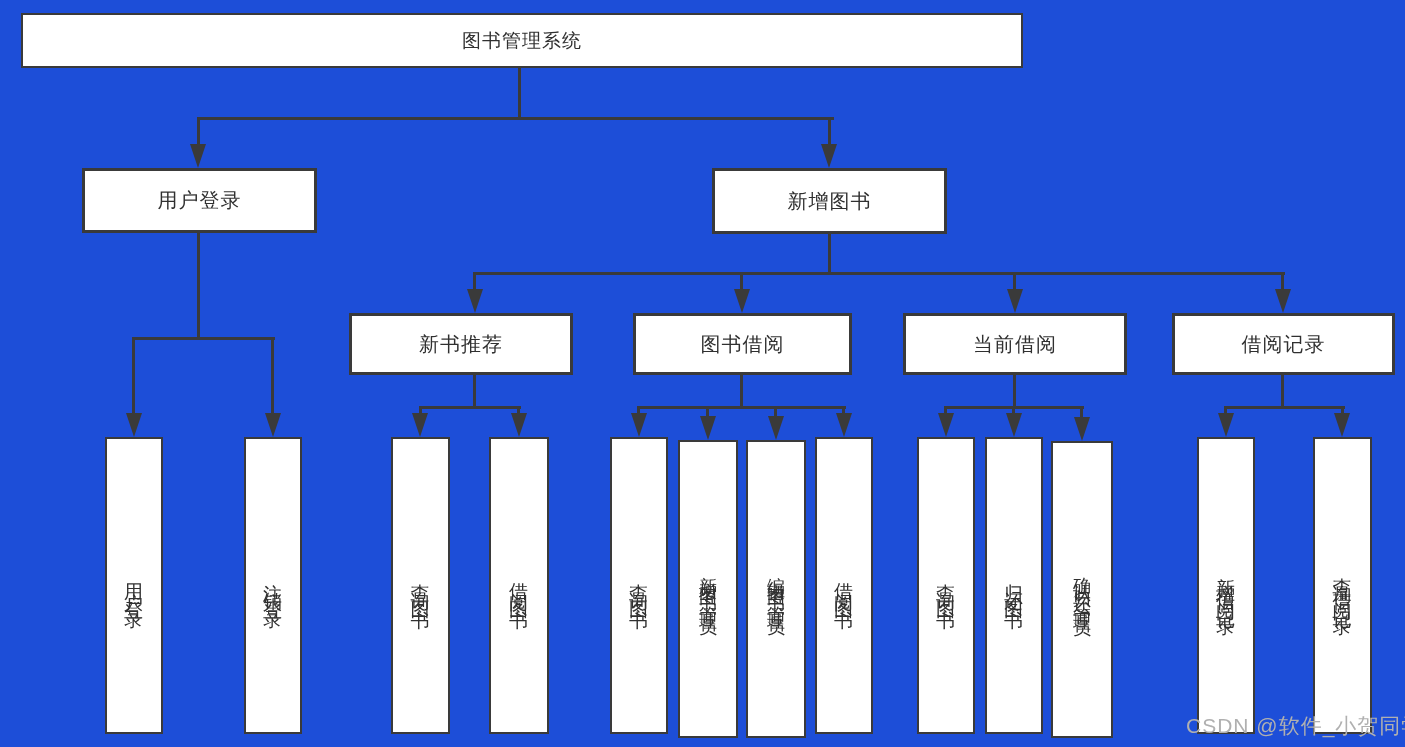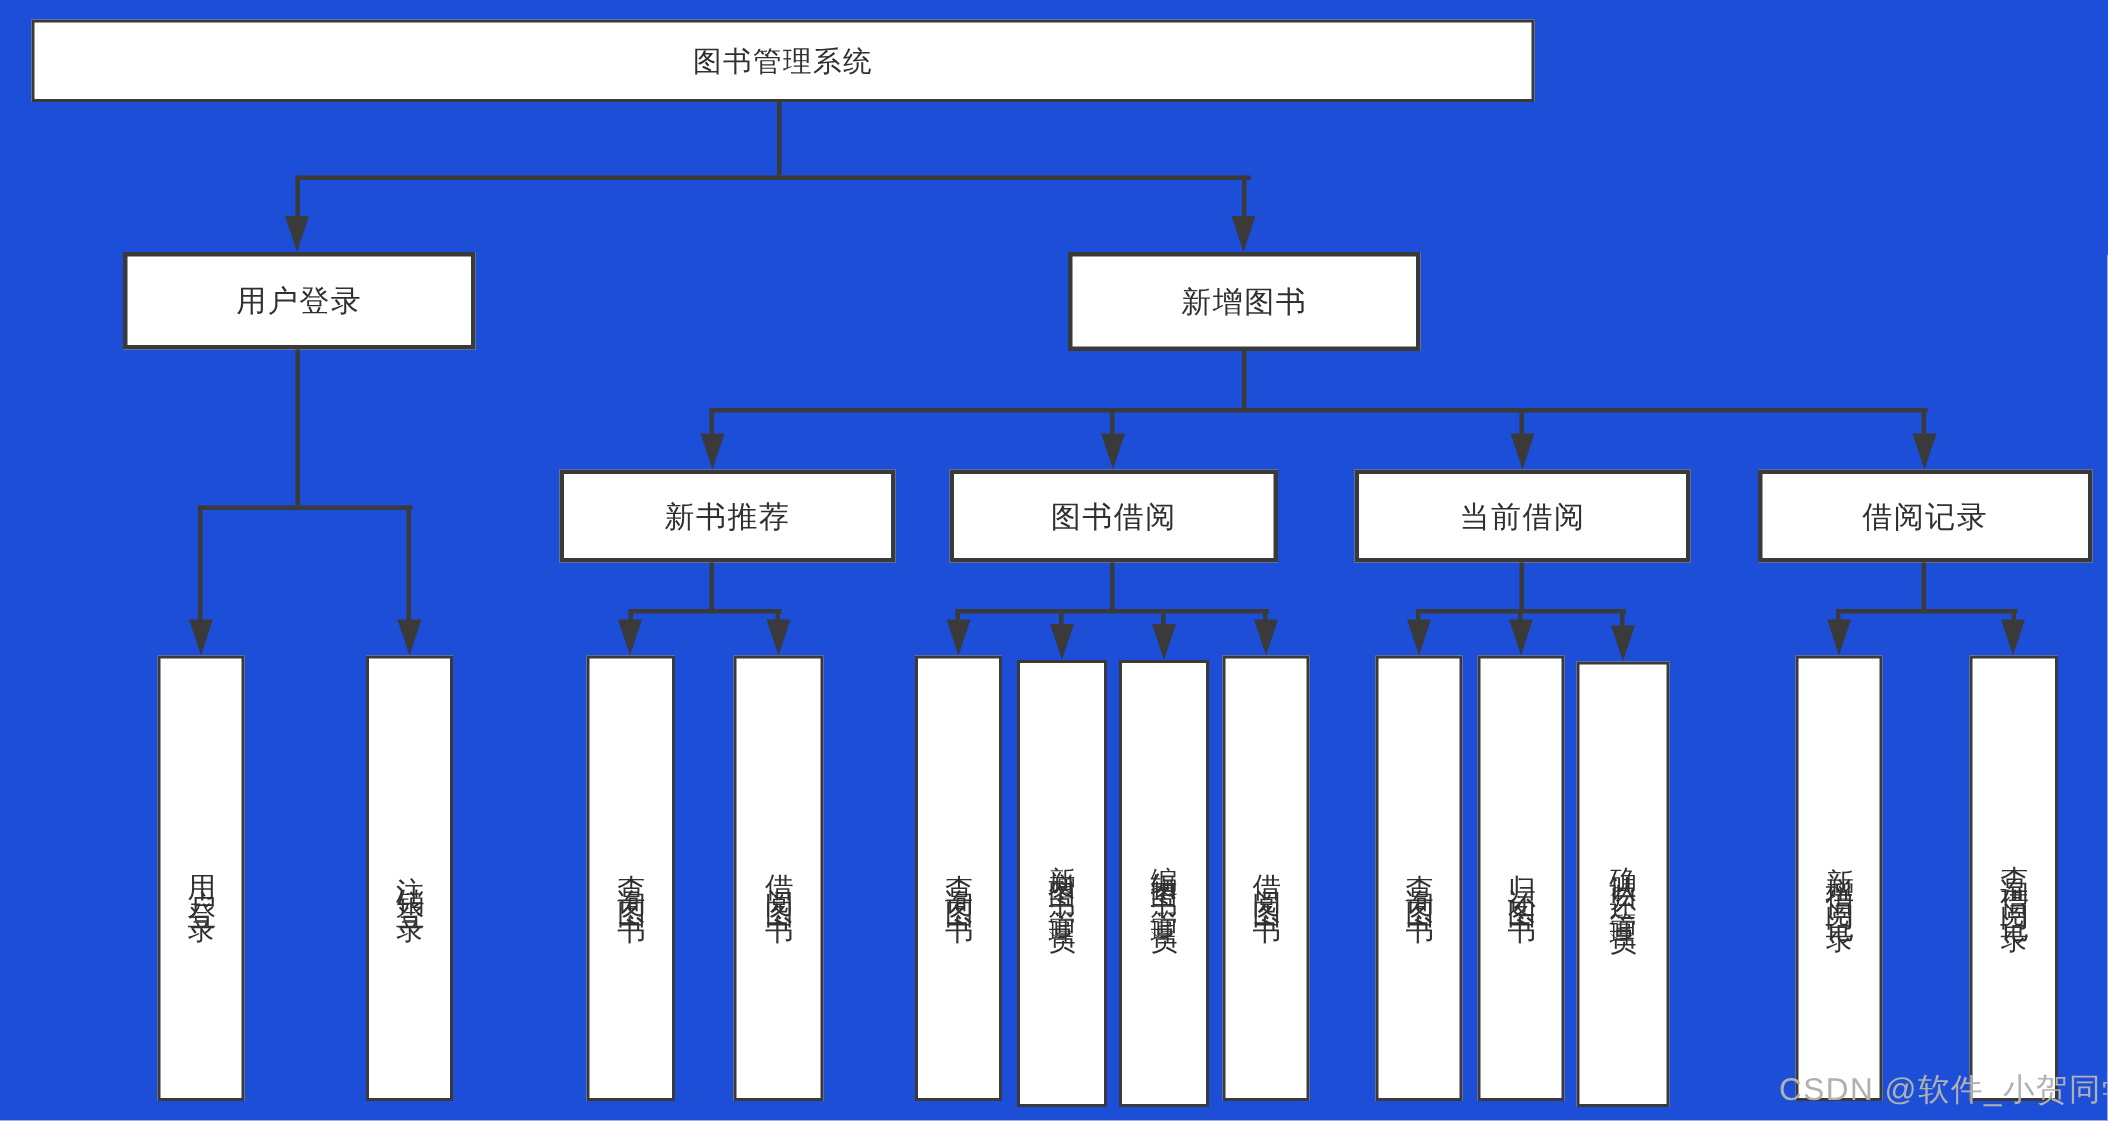--- a/index.html
+++ b/index.html
@@ -93,21 +93,21 @@
   <div class="hline" style="left:473px; top:272px; width:812px; height:3px;"></div>
   <div class="vline" style="left:473px; top:272px; width:3px; height:20px;"></div>
   <div class="arrow" style="left:467px; top:289px;"></div>
   <div class="vline" style="left:740px; top:272px; width:3px; height:20px;"></div>
   <div class="arrow" style="left:734px; top:289px;"></div>
   <div class="vline" style="left:1013px; top:272px; width:3px; height:20px;"></div>
   <div class="arrow" style="left:1007px; top:289px;"></div>
   <div class="vline" style="left:1281px; top:272px; width:3px; height:20px;"></div>
   <div class="arrow" style="left:1275px; top:289px;"></div>
 
-  <div class="box" style="left:373px; top:313px; width:224px; height:62px;">
+  <div class="box" style="left:349px; top:313px; width:224px; height:62px;">
     <span>新书推荐</span>
   </div>
   <div class="box" style="left:633px; top:313px; width:219px; height:62px;">
     <span>图书借阅</span>
   </div>
   <div class="box" style="left:903px; top:313px; width:224px; height:62px;">
     <span>当前借阅</span>
   </div>
   <div class="box" style="left:1172px; top:313px; width:223px; height:62px;">
     <span>借阅记录</span>

